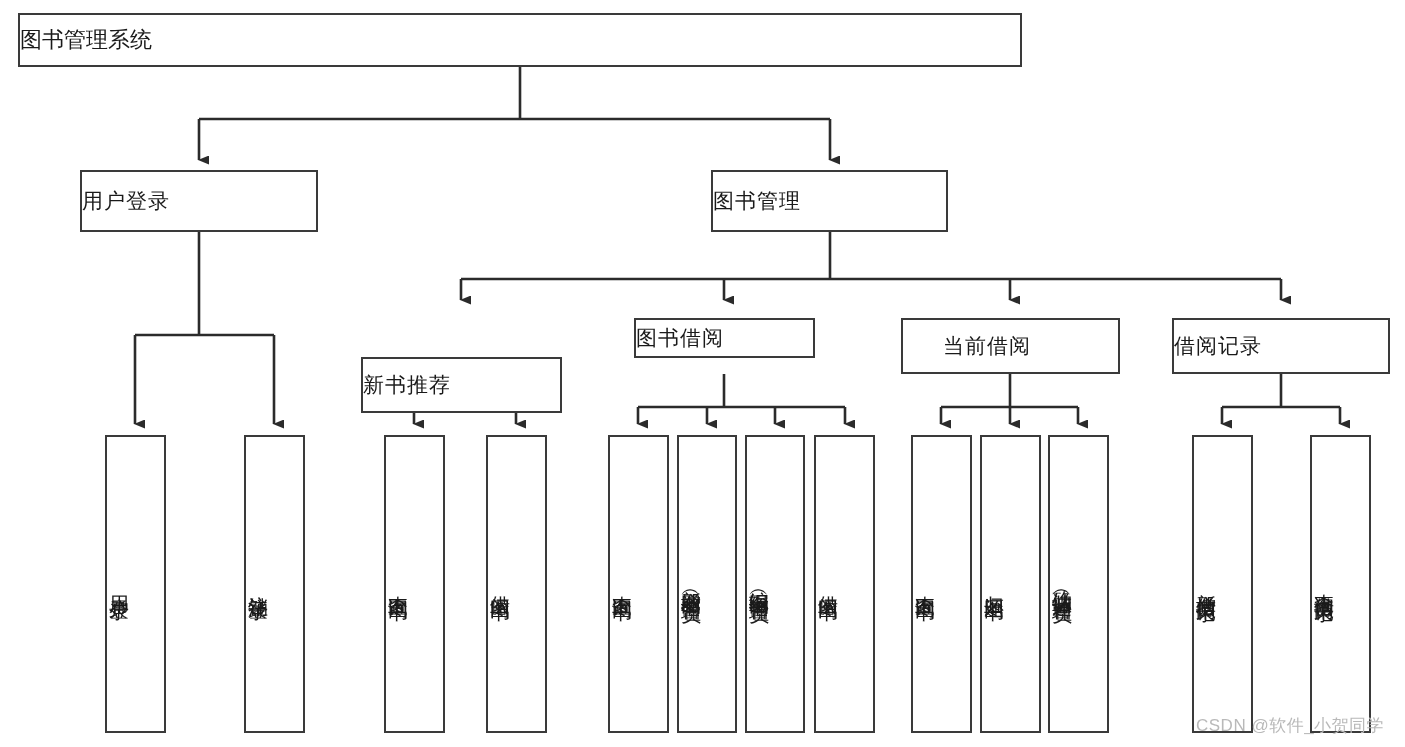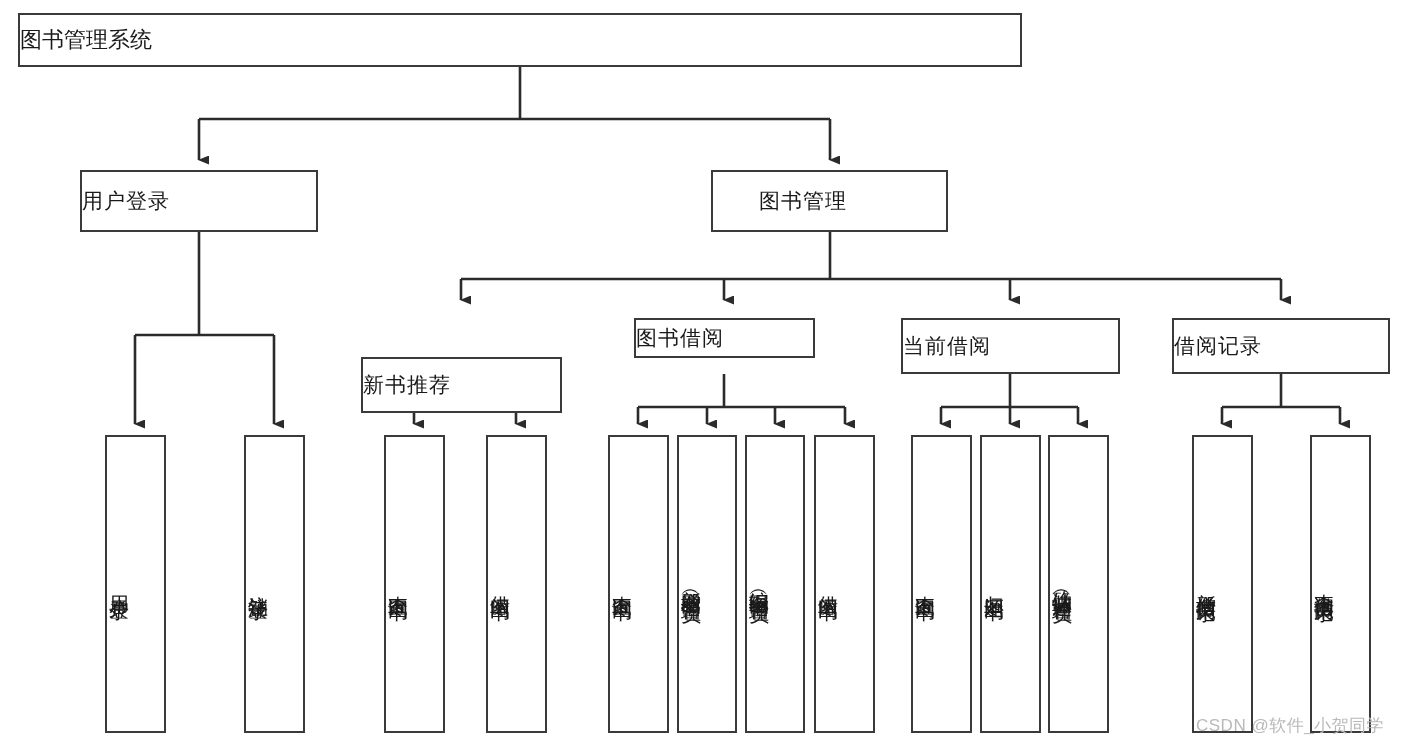--- a/index.html
+++ b/index.html
@@ -77,33 +77,33 @@
   </svg>
 
   <div class="node root" style="left:18px;top:13px;width:1004px;height:54px;">
     <span>图书管理系统</span>
   </div>
 
   <div class="node h" style="left:80px;top:170px;width:238px;height:62px;">
     <span>用户登录</span>
   </div>
 
-  <div class="node h" style="left:711px;top:170px;width:237px;height:62px;padding-left:46px;">
+  <div class="node h" style="left:711px;top:170px;width:237px;height:62px;">
     <span>图书管理</span>
   </div>
 
   <div class="node h" style="left:361px;top:318px;width:201px;height:56px;margin-top:39px;">
     <span>新书推荐</span>
   </div>
 
   <div class="node h" style="left:634px;top:318px;width:181px;height:40px;">
     <span>图书借阅</span>
   </div>
 
-  <div class="node h" style="left:901px;top:318px;width:219px;height:56px;">
+  <div class="node h" style="left:901px;top:318px;width:219px;height:56px;padding-left:40px;">
     <span>当前借阅</span>
   </div>
 
   <div class="node h" style="left:1172px;top:318px;width:218px;height:56px;">
     <span>借阅记录</span>
   </div>
 
   <div class="node leaf" style="left:105px;top:435px;width:61px;height:298px;">
     <span class="vtext">用户登录</span>
   </div>

